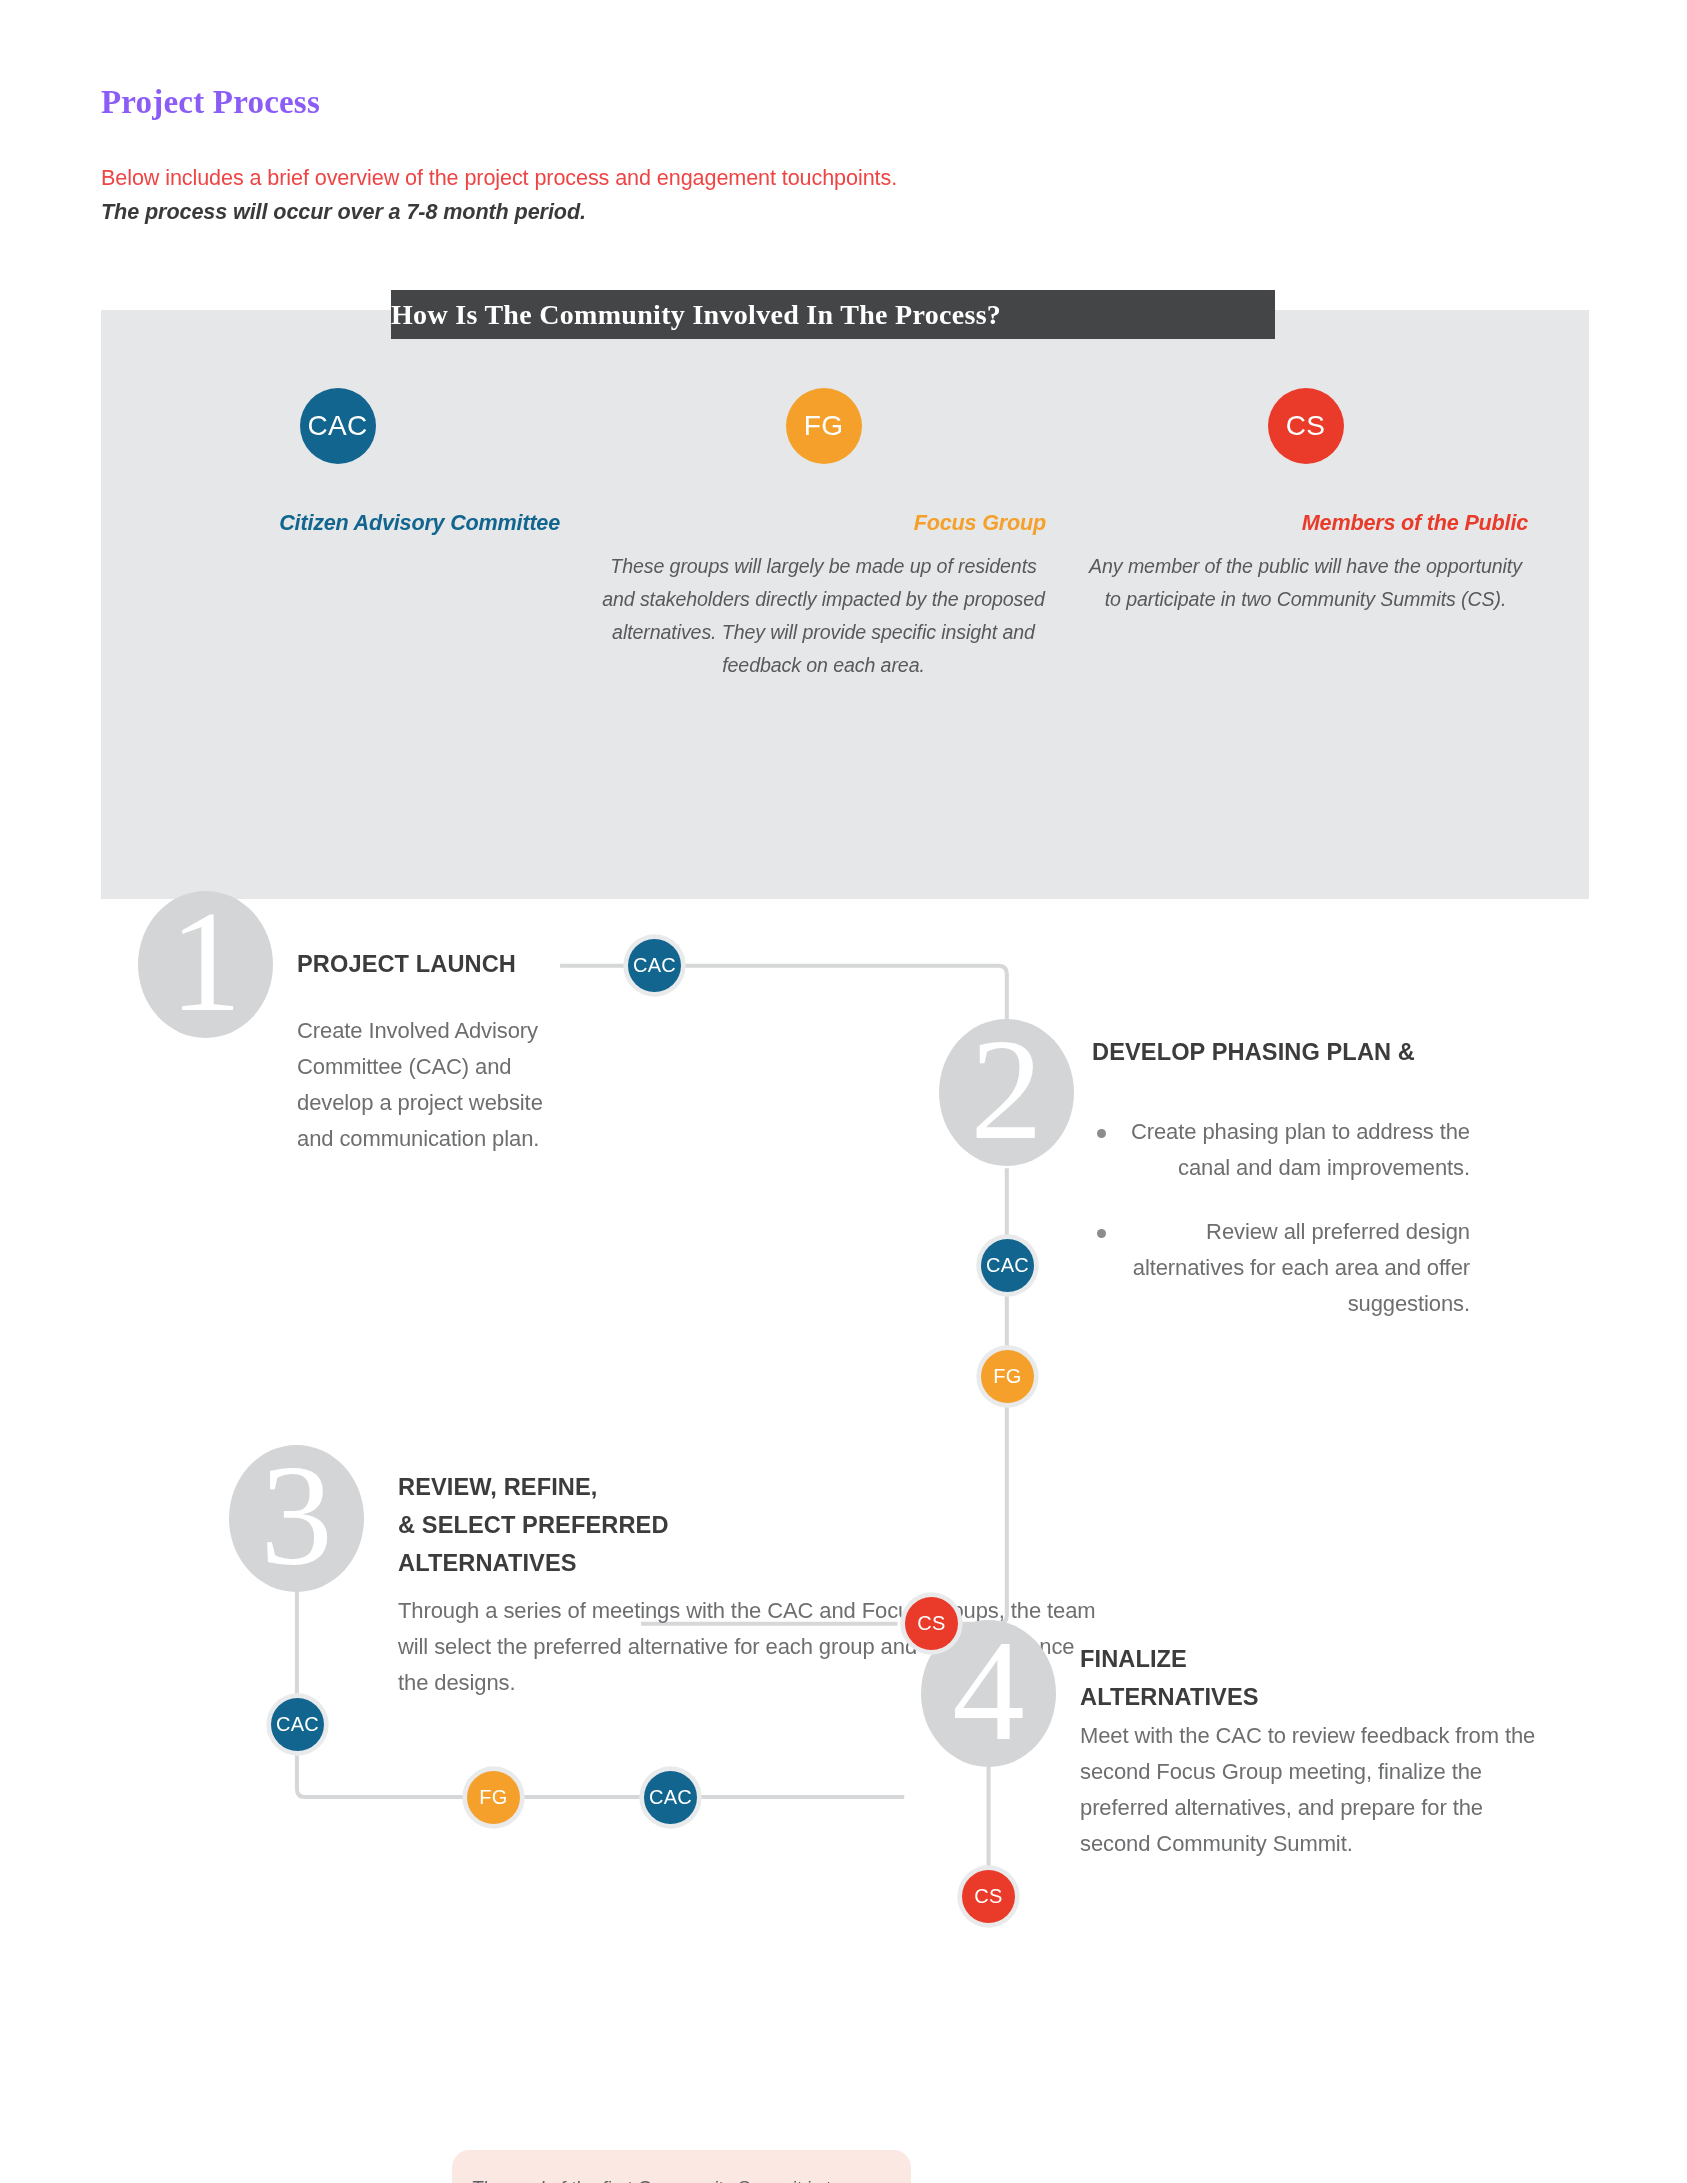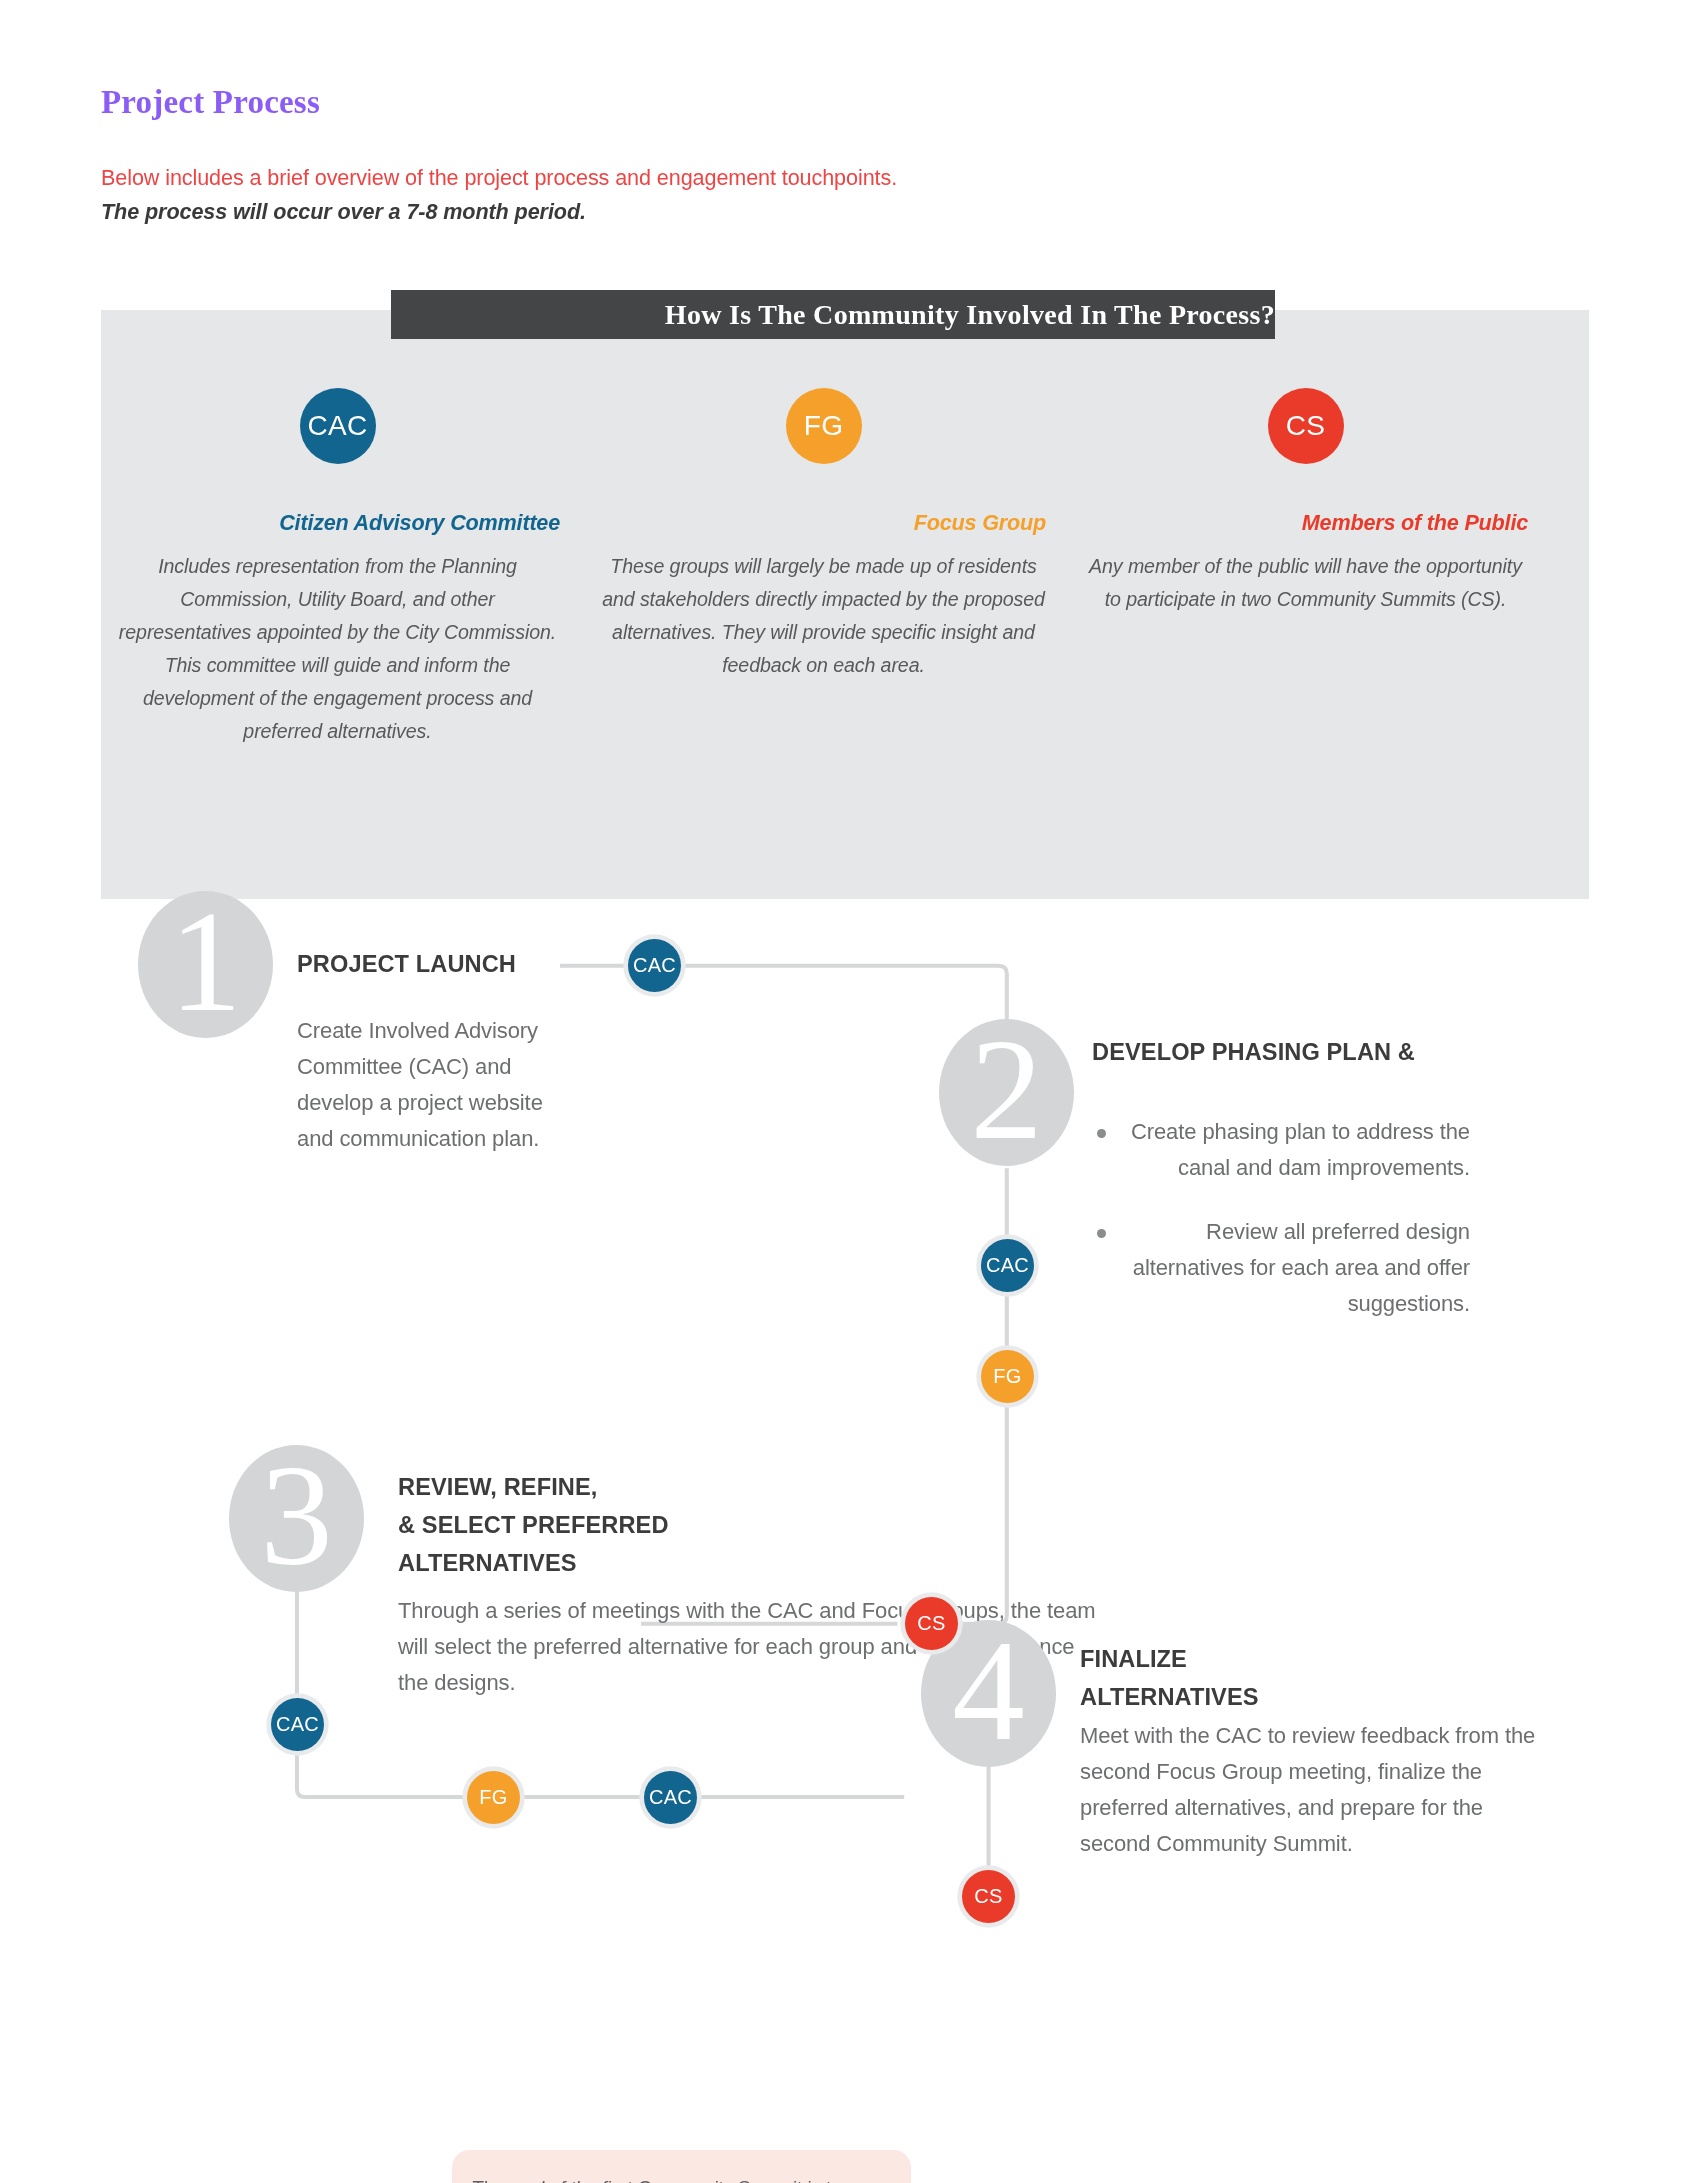--- a/index.html
+++ b/index.html
@@ -21,21 +21,21 @@
     left:101px;top:199px;font-size:21.6px;color:#3a3a3a;font-style:italic;
     font-weight:bold;letter-spacing:-0.1px;
   }
 
   
   #community-panel{
     left:101px;top:310px;width:1488px;height:589px;background:#e6e7e8;
   }
   #community-banner{
     left:391px;top:290px;width:884px;height:49px;background:#444546;
-    display:flex;align-items:center;justify-content:flex-end;
+    display:flex;align-items:center;justify-content:flex-start;
   }
   #community-banner span{
     font-family:"Liberation Serif",serif;font-weight:bold;font-size:28px;
     color:#ffffff;letter-spacing:0.3px;
   }
 
   .role-col{position:absolute;top:388px;width:445px;text-align:center;}
   #role-col-0{left:115px;}
   #role-col-1{left:601px;}
   #role-col-2{left:1083px;}
@@ -112,21 +112,20 @@
 <div class="abs" id="intro-line-2">The process will occur over a 7-8 month period.</div>
 
 <div class="abs" id="community-panel"></div>
 <div class="abs" id="community-banner">
   <span>How Is The Community Involved In The Process?</span>
 </div>
 
 <div class="role-col" id="role-col-0">
   <div class="role-badge" style="background:#11658f">CAC</div>
   <div class="role-name" style="color:#11658f">Citizen Advisory Committee</div>
-  <div class="role-desc">Includes representation from the Planning Commission, Utility Board, and other representatives appointed by the City Commission. This committee will guide and inform the development of the engagement process and preferred alternatives.</div>
 </div>
 
 <div class="role-col" id="role-col-1">
   <div class="role-badge" style="background:#f5a02a">FG</div>
   <div class="role-name" style="color:#f5a02a">Focus Group</div>
   <div class="role-desc">These groups will largely be made up of residents and stakeholders directly impacted by the proposed alternatives. They will provide specific insight and feedback on each area.</div>
 </div>
 
 <div class="role-col" id="role-col-2">
   <div class="role-badge" style="background:#ea3b2a">CS</div>

